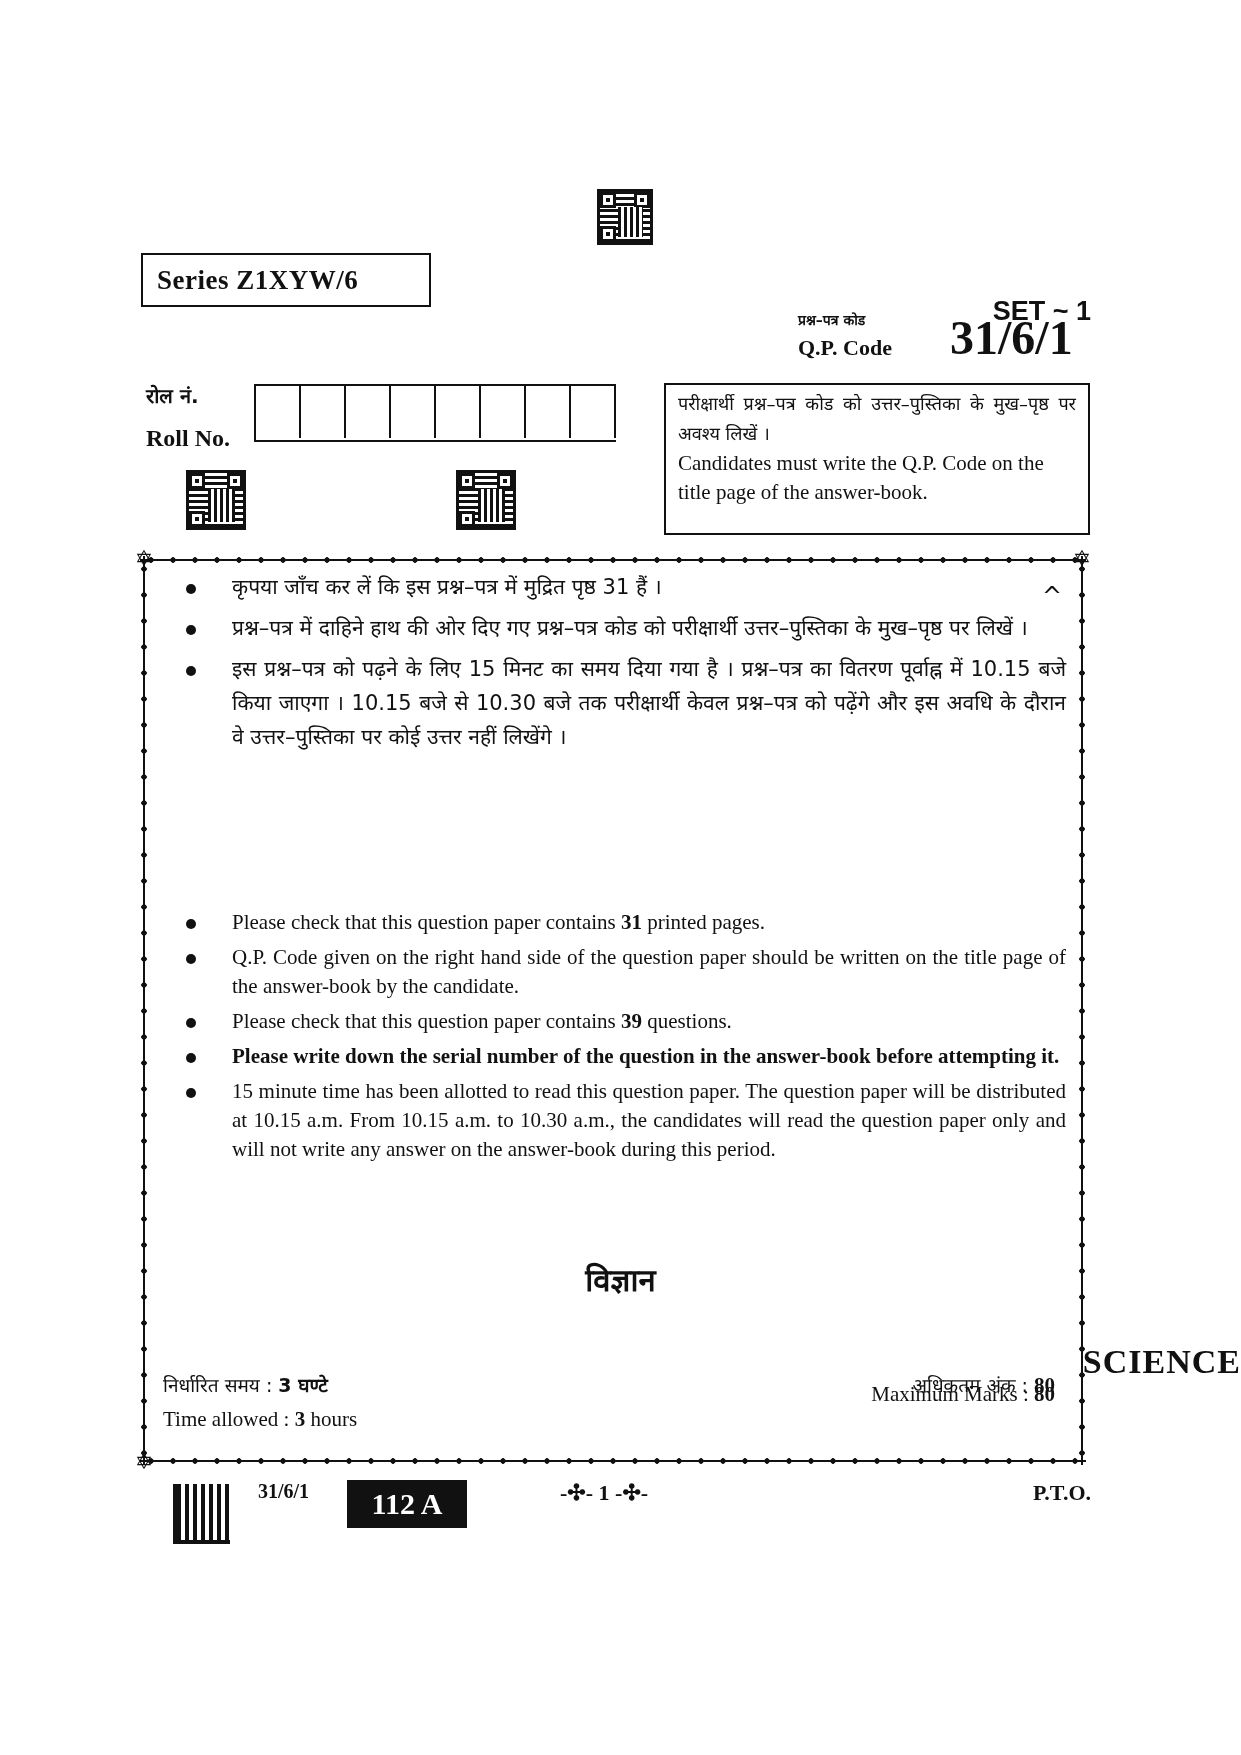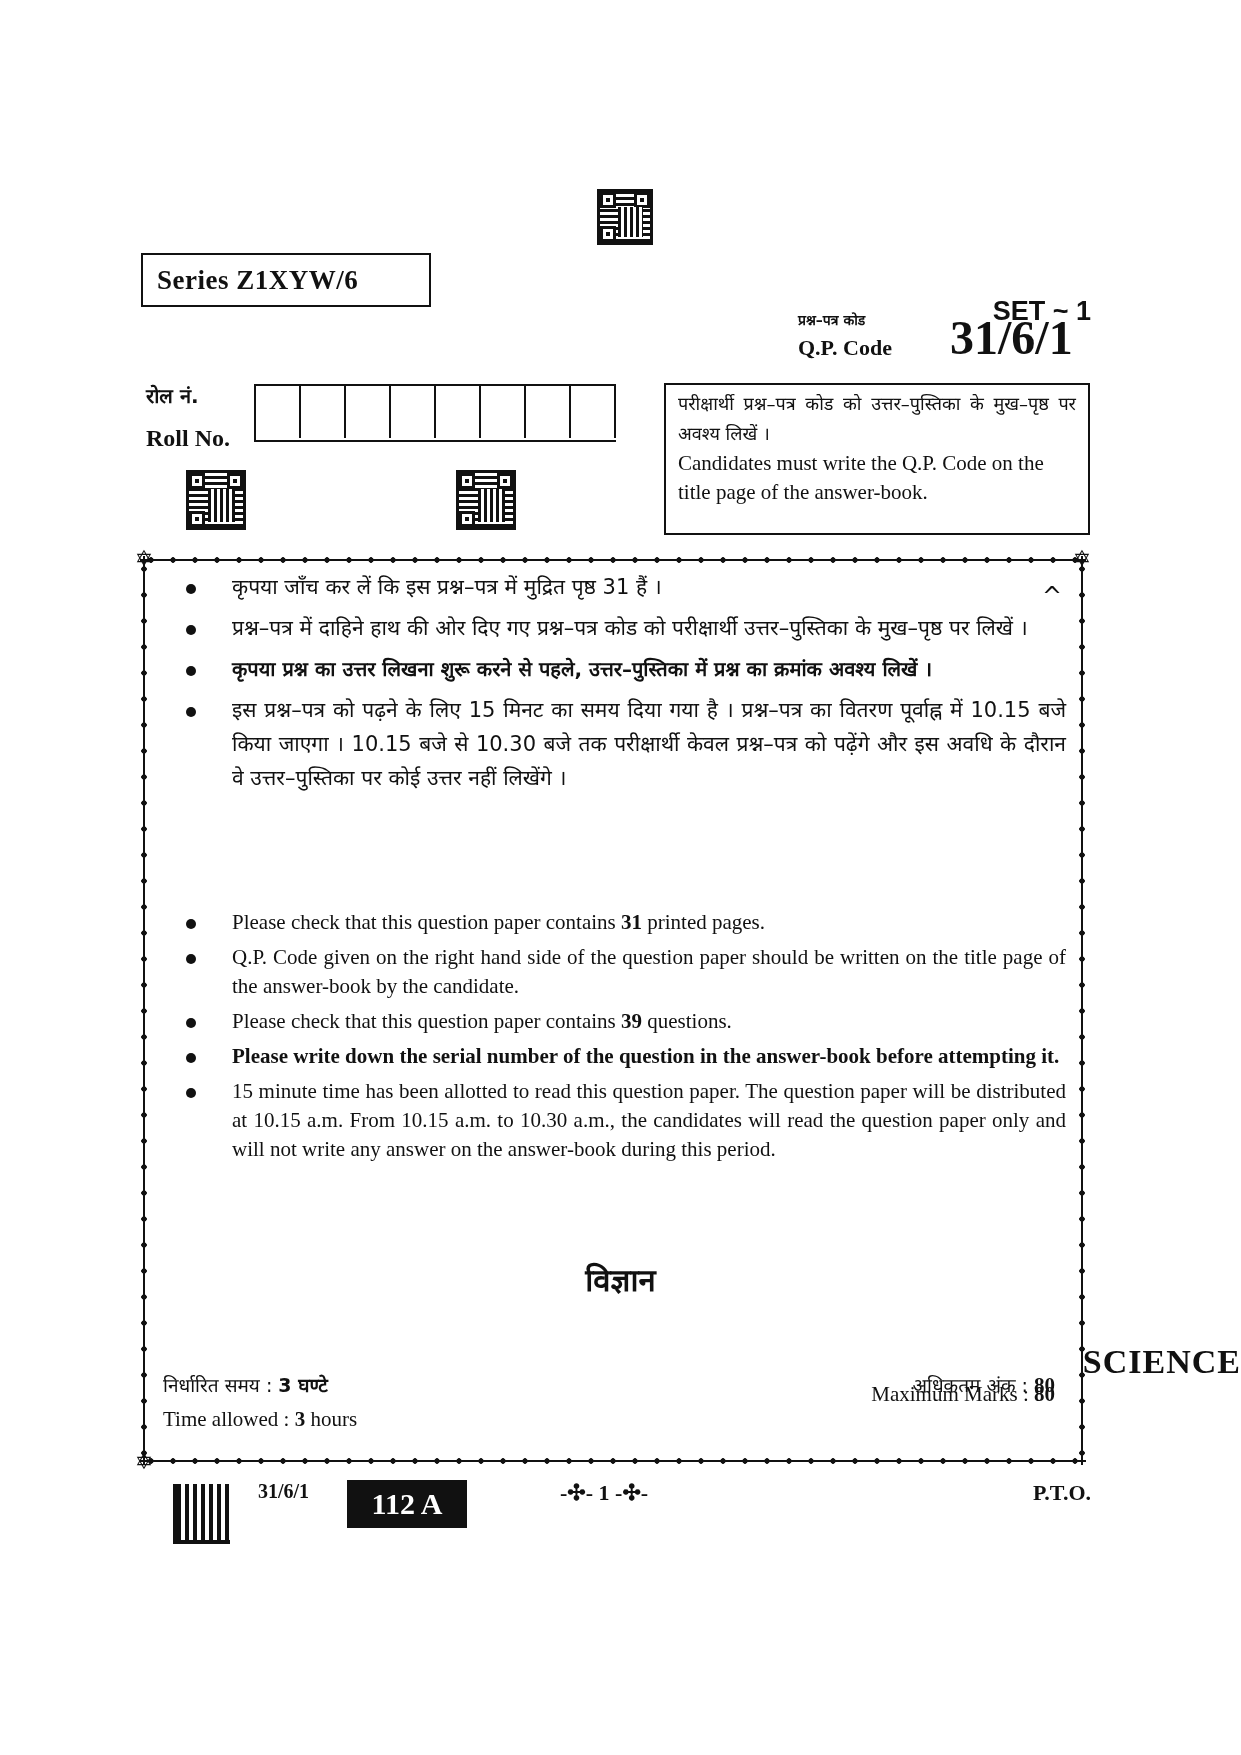--- a/index.html
+++ b/index.html
@@ -128,21 +128,20 @@
   <div class="star" style="left:-7px; top:-8px;">✡</div>
   <div class="star" style="right:-7px; top:-8px;">✡</div>
   <div class="star" style="left:-7px; bottom:-8px;">✡</div>
 </div>
 
 <div class="abs caret">^</div>
 
 <div class="bullets hi-list">
   <div class="bullet-row">कृपया जाँच कर लें कि इस प्रश्न–पत्र में मुद्रित पृष्ठ 31 हैं ।</div>
   <div class="bullet-row">प्रश्न–पत्र में दाहिने हाथ की ओर दिए गए प्रश्न–पत्र कोड को परीक्षार्थी उत्तर–पुस्तिका के मुख–पृष्ठ पर लिखें ।</div>
-  <div class="bullet-row" style="font-weight:bold; font-size:20px;">कृपया प्रश्न का उत्तर लिखना शुरू करने से पहले, उत्तर–पुस्तिका में प्रश्न का क्रमांक अवश्य लिखें ।</div>
   <div class="bullet-row">इस प्रश्न–पत्र को पढ़ने के लिए 15 मिनट का समय दिया गया है । प्रश्न–पत्र का वितरण पूर्वाह्न में 10.15 बजे किया जाएगा । 10.15 बजे से 10.30 बजे तक परीक्षार्थी केवल प्रश्न–पत्र को पढ़ेंगे और इस अवधि के दौरान वे उत्तर–पुस्तिका पर कोई उत्तर नहीं लिखेंगे ।</div>
 </div>
 
 <div class="bullets en-list">
   <div class="bullet-row">
     <span>Please check that this question paper contains </span><b>31</b><span> printed pages.</span>
   </div>
   <div class="bullet-row">
     <span>Q.P. Code given on the right hand side of the question paper should be written on the title page of the answer-book by the candidate.</span>
   </div>

